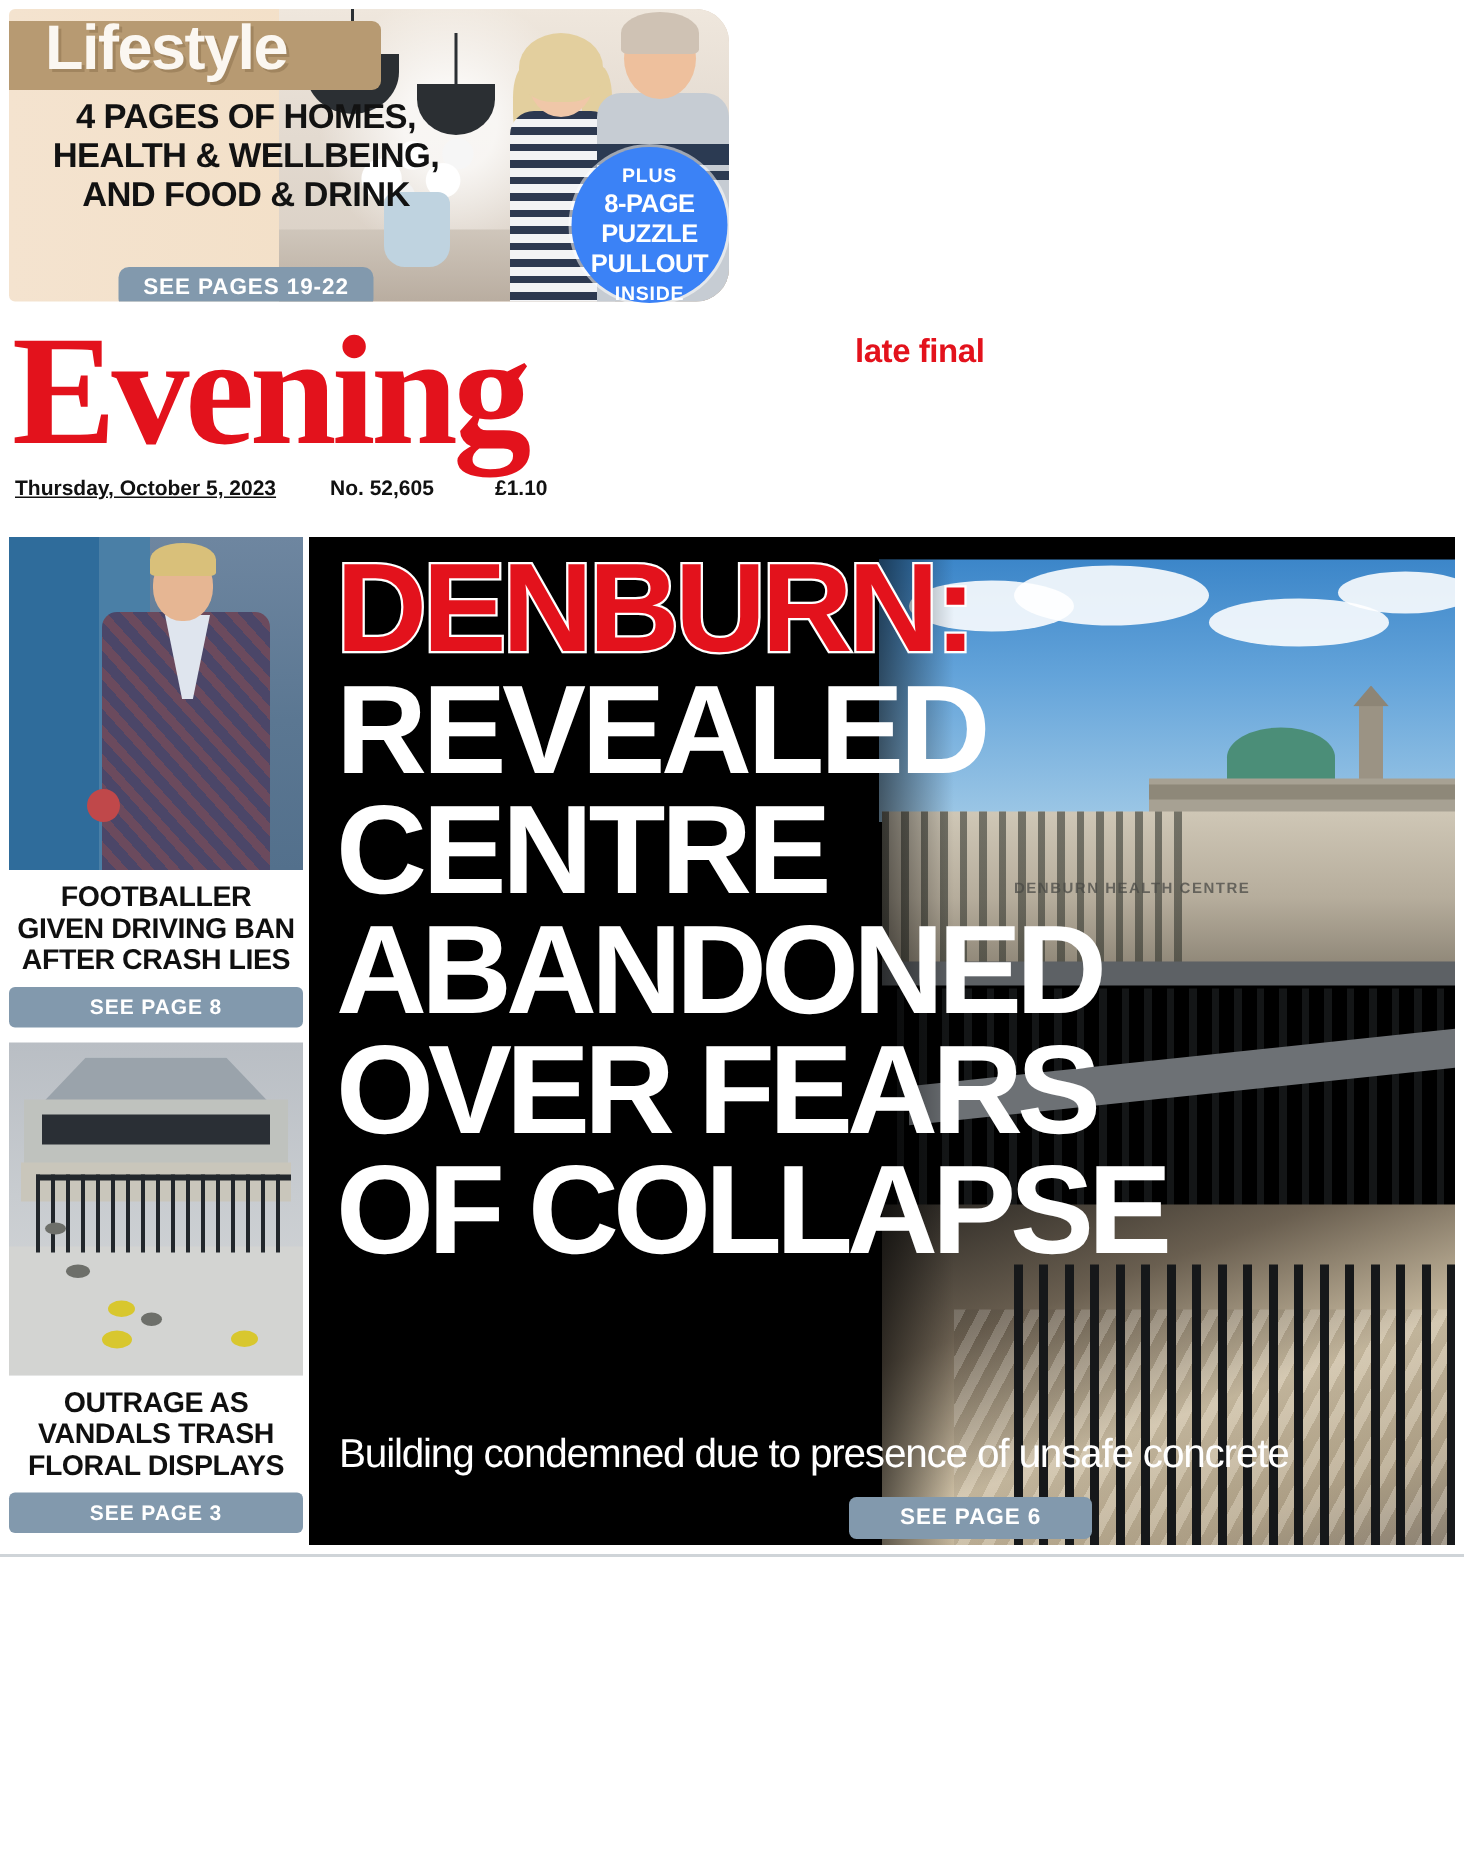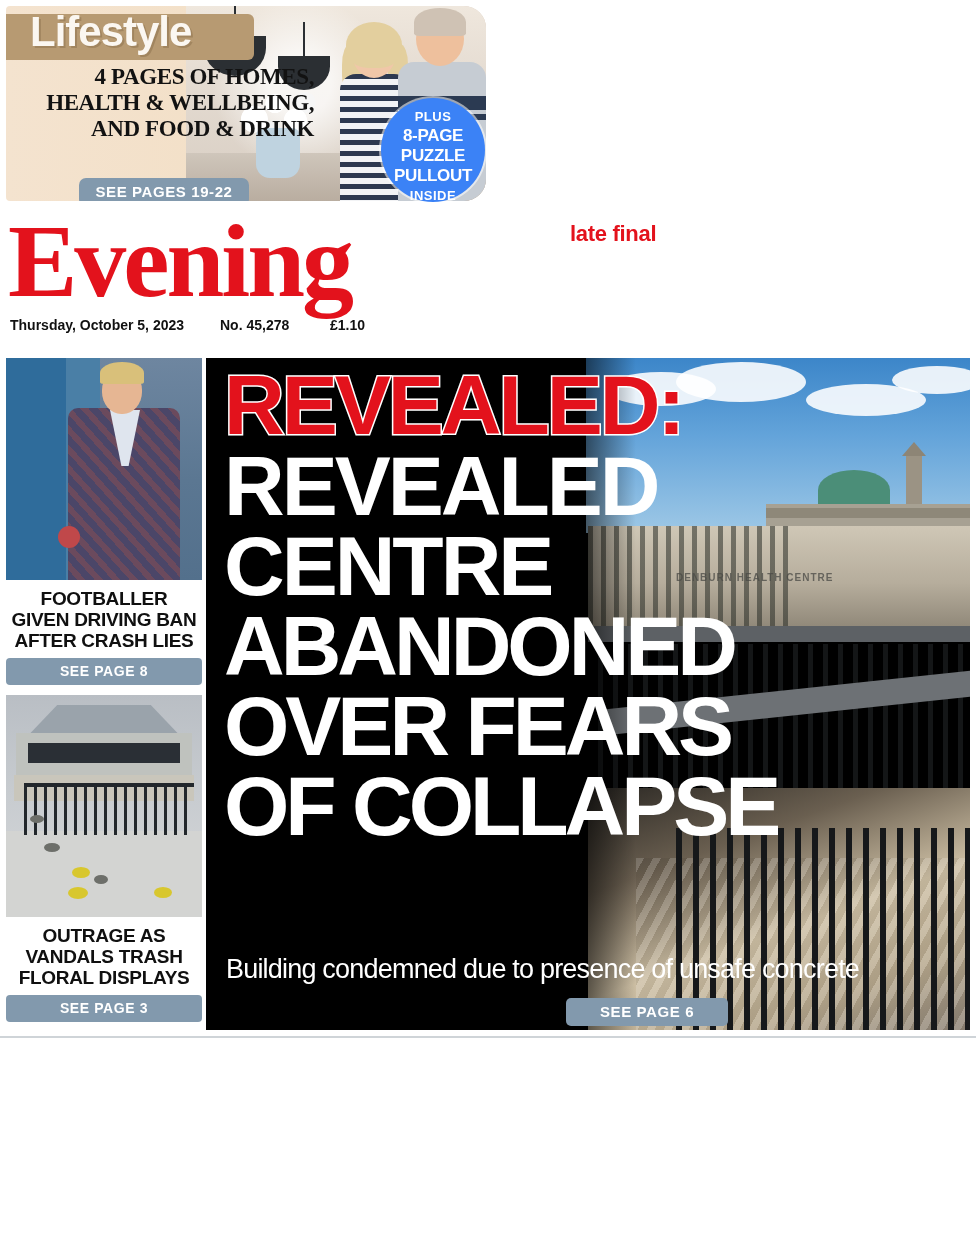--- a/index.html
+++ b/index.html
@@ -45,22 +45,22 @@
       background:radial-gradient(circle at 20% 60%,#fff 0 18%,transparent 19%),
                  radial-gradient(circle at 45% 30%,#fff 0 16%,transparent 17%),
                  radial-gradient(circle at 70% 62%,#fff 0 17%,transparent 18%),
                  radial-gradient(circle at 35% 82%,#f2f2f2 0 14%,transparent 15%),
                  radial-gradient(circle at 82% 28%,#f6f6f6 0 13%,transparent 14%);}
   .counter{position:absolute;left:0;bottom:0;width:300px;height:48px;background:linear-gradient(180deg,#cfc6bb,#b9ada0);}
 
   .lifestyle-bar{position:absolute;left:0;top:8px;width:248px;height:46px;background:#b79a72;border-radius:0 6px 6px 0;}
   .lifestyle-word{position:absolute;left:24px;top:5px;font-size:42px;line-height:42px;font-weight:700;color:#fbf7f1;
       font-family:"Liberation Sans",sans-serif;letter-spacing:-1px;text-shadow:2px 2px 0 rgba(120,95,60,.35);}
-  .puff-deck{position:absolute;left:8px;top:58px;width:300px;text-align:right;
-      font-size:23px;line-height:26px;font-weight:700;color:#121212;letter-spacing:-.4px;font-family:Liberation Serif, serif;}
+  .puff-deck{position:absolute;left:8px;top:58px;width:300px;text-align:center;
+      font-size:23px;line-height:26px;font-weight:700;color:#121212;letter-spacing:-.4px;}
   .see-btn{display:inline-block;background:#8299ad;color:#fff;font-weight:700;
       font-size:15px;letter-spacing:.6px;padding:5px 16px 6px;border-radius:7px;}
   .puff-lifestyle .see-wrap{position:absolute;left:8px;top:172px;width:300px;text-align:center;}
 
   .puzzle-badge{position:absolute;left:381px;top:98px;width:104px;height:104px;border-radius:50%;
       background:#3b82f6;color:#fff;text-align:center;box-shadow:0 0 0 2px rgba(255,255,255,.55);}
   .puzzle-badge .l1{font-size:13px;font-weight:700;letter-spacing:.5px;margin-top:11px;}
   .puzzle-badge .l2{font-size:17px;font-weight:700;line-height:17px;letter-spacing:-.3px;margin-top:3px;}
   .puzzle-badge .l5{font-size:13px;font-weight:700;letter-spacing:.5px;margin-top:4px;}
 
@@ -88,21 +88,21 @@
 
   
   .masthead{position:absolute;left:0;top:205px;width:976px;height:148px;}
   .mh-evening{position:absolute;left:8px;top:4px;font-family:"Liberation Serif",serif;
       font-weight:700;font-size:104px;line-height:104px;color:#e3121c;letter-spacing:-3px;}
   .mh-express{position:absolute;left:468px;top:16px;font-family:"Liberation Sans",sans-serif;
       font-weight:700;font-size:92px;line-height:92px;color:#0a0a0a;letter-spacing:-5px;}
   .mh-late{position:absolute;left:570px;top:16px;font-weight:700;font-size:22px;color:#e3121c;letter-spacing:-.3px;}
   .mh-info{position:absolute;left:10px;top:112px;width:420px;font-weight:700;font-size:14px;color:#111;}
   .mh-info span{display:inline-block;}
-  .mh-date{width:210px;}
+  .mh-date{width:210px;text-decoration:underline;}
   .mh-issue{width:110px;}
 
   
   .col-left{position:absolute;left:6px;top:358px;width:196px;}
   .side-story{position:relative;width:196px;margin-bottom:8px;background:#fff;}
   .side-photo{width:196px;height:222px;overflow:hidden;position:relative;}
   
   .fb-photo{background:linear-gradient(180deg,#6e86a0 0%,#5b7792 55%,#53708c 100%);}
   .fb-photo .door{position:absolute;left:0;top:0;width:60px;height:222px;background:#2f6c9b;}
   .fb-photo .door2{position:absolute;left:60px;top:0;width:34px;height:222px;background:#4a7fa6;}
@@ -125,21 +125,21 @@
   .vd-photo .railtop{position:absolute;left:18px;top:88px;width:170px;height:4px;background:#22272c;}
   .vd-photo .pav{position:absolute;left:0;top:136px;width:196px;height:86px;background:#d3d4d2;}
   .vd-photo .bit{position:absolute;border-radius:50%;}
 
   .side-head{padding:8px 4px 7px;text-align:center;font-size:19px;line-height:21px;font-weight:700;color:#101010;letter-spacing:-.3px;}
   .side-see{text-align:center;padding-bottom:2px;}
   .side-see .see-btn{display:block;border-radius:4px;padding:5px 0 6px;font-size:14px;}
 
   
   .main-story{position:absolute;left:206px;top:358px;width:764px;height:672px;background:#000;overflow:hidden;}
-  .main-photo{position:absolute;right:0;top:0;width:764px;height:741px;}
+  .main-photo{position:absolute;right:0;top:15px;width:764px;height:741px;}
   .mp-sky{position:absolute;left:380px;top:0;width:384px;height:175px;
       background:linear-gradient(180deg,#3c86c9 0%,#64a4da 45%,#9ec8e6 100%);}
   .mp-cloud{position:absolute;border-radius:50%;background:rgba(255,255,255,.88);}
   .mp-dome{position:absolute;left:612px;top:112px;width:72px;height:40px;border-radius:50% 50% 0 0;background:#4b8e78;}
   .mp-tower{position:absolute;left:700px;top:96px;width:16px;height:56px;background:#9b9384;}
   .mp-tower:after{content:"";position:absolute;left:-4px;top:-12px;width:24px;height:14px;background:#8d8576;clip-path:polygon(50% 0,100% 100%,0 100%);}
   .mp-grand{position:absolute;left:560px;top:146px;width:204px;height:92px;background:#a7a193;}
   .mp-grand2{position:absolute;left:560px;top:150px;width:204px;height:10px;background:#8e8879;}
   .mp-hc{position:absolute;left:382px;top:168px;width:382px;height:104px;
       background:linear-gradient(180deg,#cfc7b6 0%,#b6ad9c 55%,#8e8677 100%);}
@@ -217,21 +217,21 @@
       <div class="l2">PULLOUT</div>
       <div class="l5">INSIDE</div>
     </div>
 
   </div>
 
   <div class="masthead">
     <div class="mh-evening">Evening</div>
     <div class="mh-late">late final</div>
     <div class="mh-info">
-      <span class="mh-date">Thursday, October 5, 2023</span><span class="mh-issue">No. 45,278</span><span>£1.10</span>
+      <span class="mh-date">Thursday, October 5, 2023</span><span class="mh-issue">No. 52,605</span><span>£1.10</span>
     </div>
   </div>
 
   <div class="col-left">
 
     <div class="side-story">
       <div class="side-photo fb-photo">
         <div class="door"></div>
           <div class="door2"></div>
         <div class="fb-man">
@@ -288,21 +288,21 @@
       <div class="mp-fence-top"></div>
       <div class="mp-rails"></div>
       <div class="mp-path"></div>
       <div class="mp-path2"></div>
       <div class="mp-beam"></div>
       <div class="mp-rails2"></div>
       <div class="mp-darkleft"></div>
     </div>
 
     <div class="headline">
-      <div class="hl-revealed">REVEALED:</div>
+      <div class="hl-revealed">DENBURN:</div>
       <div class="hl-line">REVEALED</div>
       <div class="hl-line">CENTRE</div>
       <div class="hl-line wide">ABANDONED</div>
       <div class="hl-line wide">OVER FEARS</div>
       <div class="hl-line wide">OF COLLAPSE</div>
     </div>
 
     <div class="subhead">Building condemned due to presence of unsafe concrete</div>
     <div class="main-see">
       <span class="see-btn">SEE PAGE 6</span>

